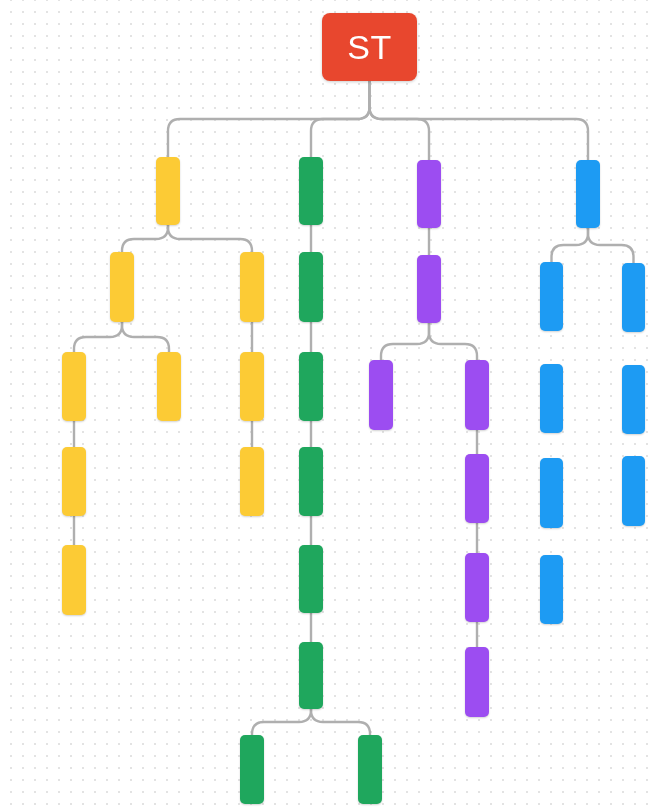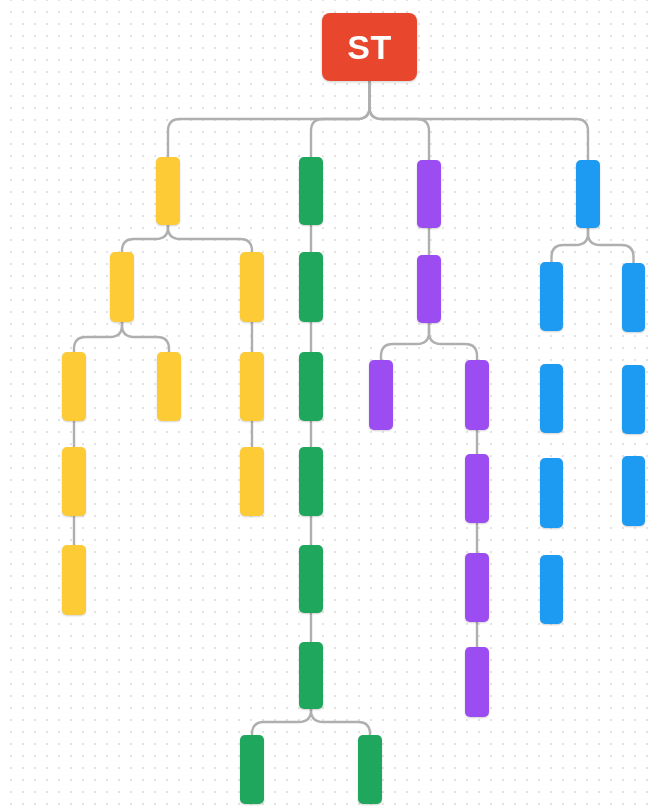--- a/index.html
+++ b/index.html
@@ -30,21 +30,21 @@
   }
 
   .root-node {
     position: absolute;
     border-radius: 8px;
     display: flex;
     align-items: center;
     justify-content: center;
     color: #ffffff;
     font-size: 34px;
-    font-weight: 700;
+    font-weight: 400;
     letter-spacing: 0.5px;
     box-shadow: 0 1px 3px rgba(0,0,0,0.2);
     cursor: pointer;
     user-select: none;
   }
 </style>
 </head>
 <body>
 
 <div class="canvas" id="canvas" style="width: 648px; height: 809px; background-color: rgb(255, 255, 255); background-image: radial-gradient(circle, rgb(227, 227, 227) 1px, transparent 1.4px); background-size: 12px 12px; background-position: 5px 6px;">

